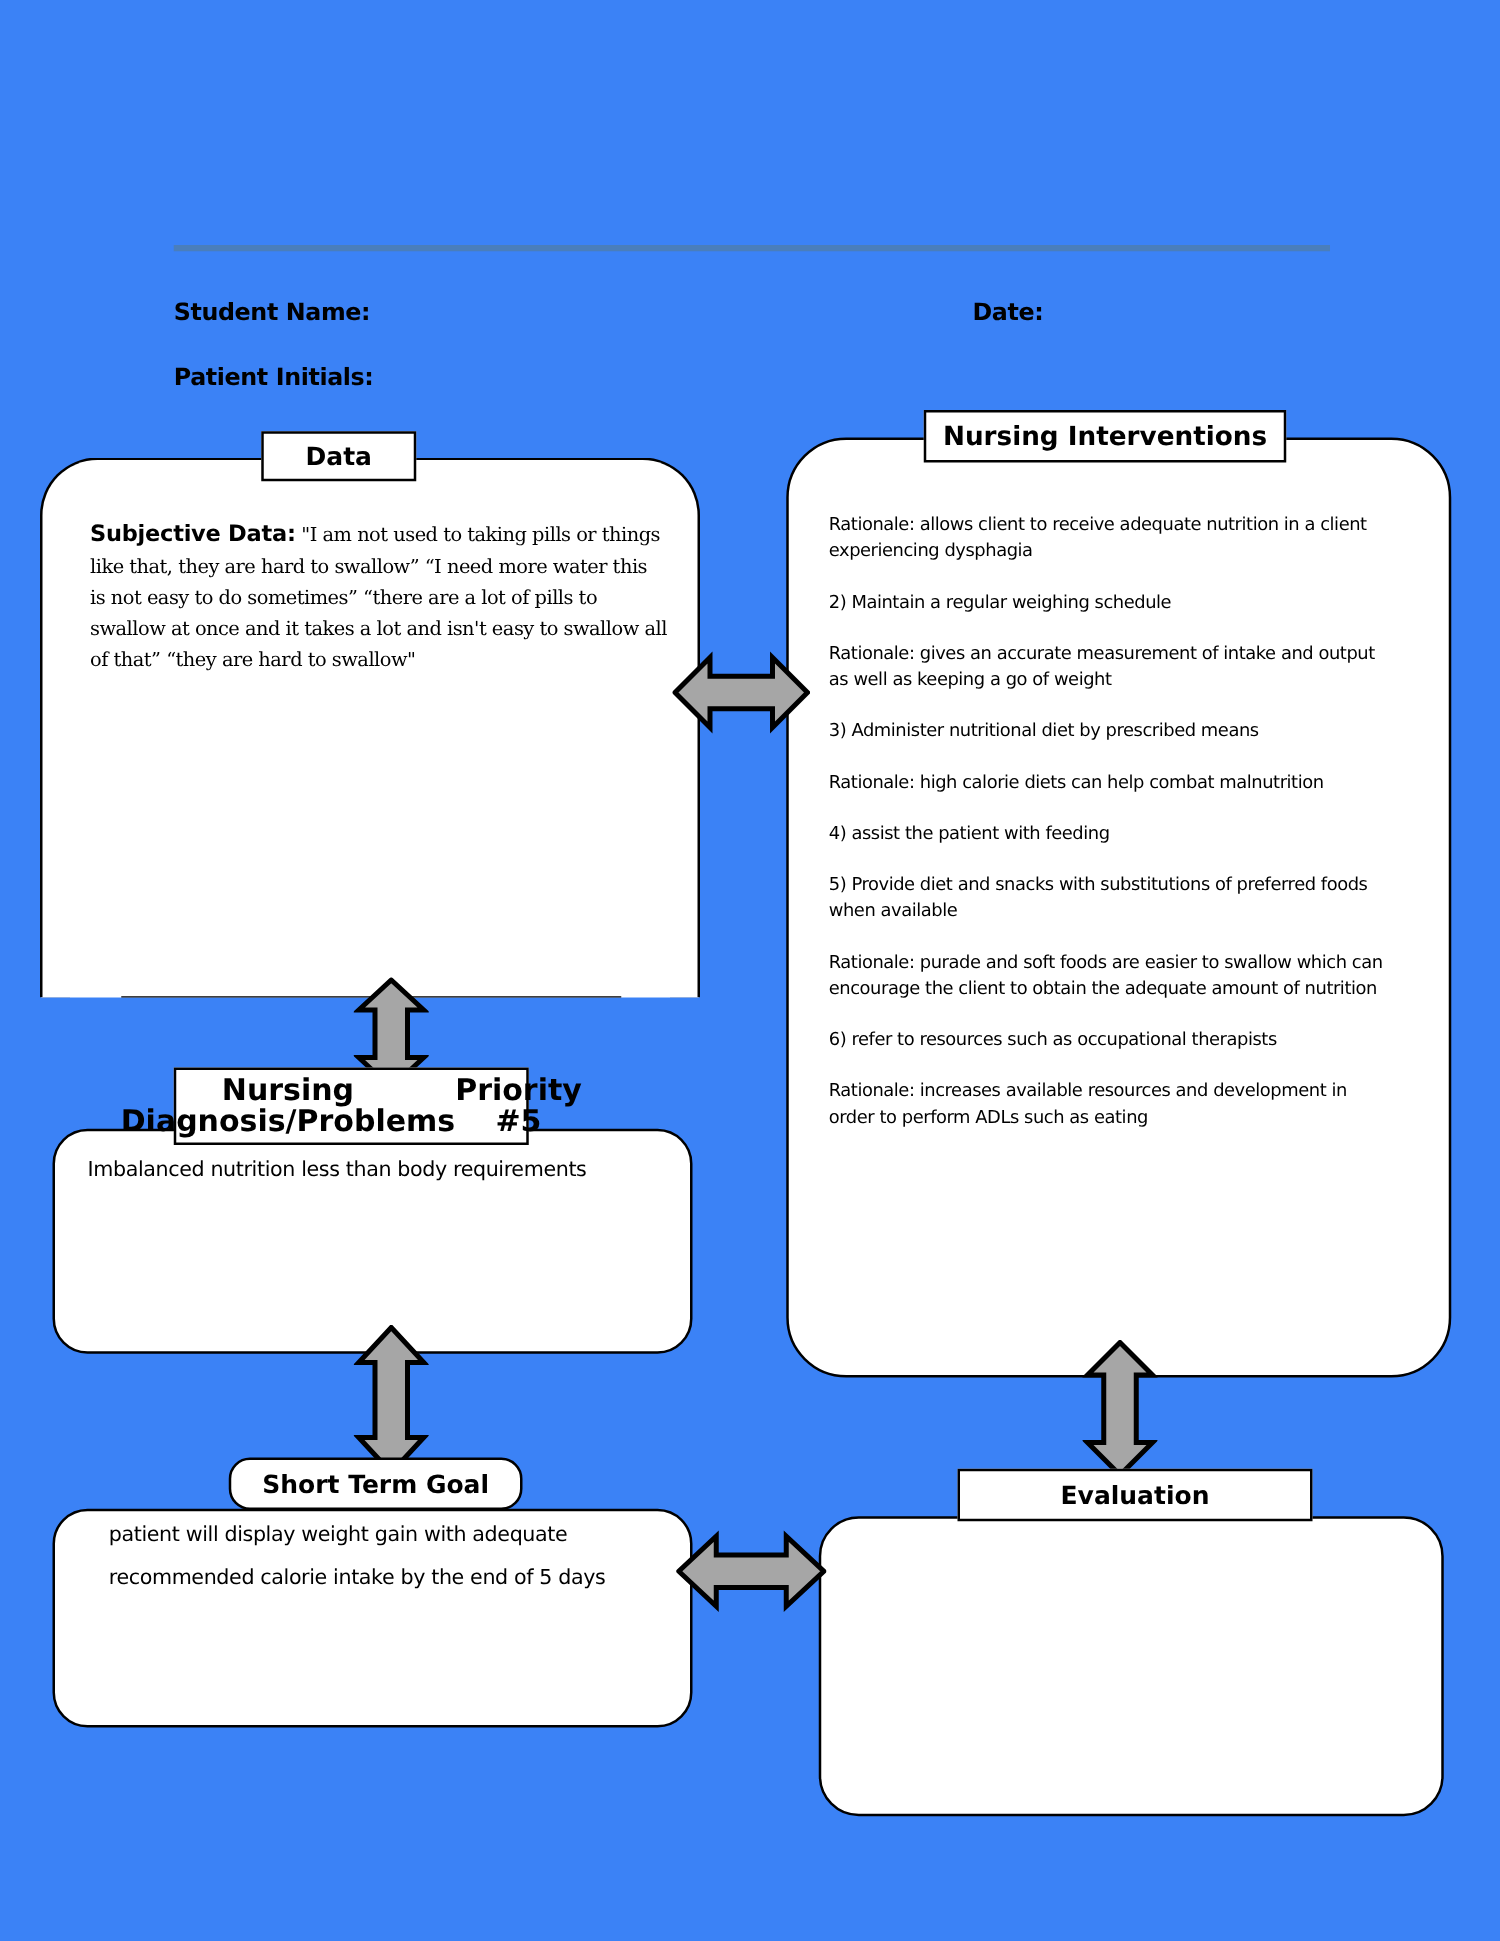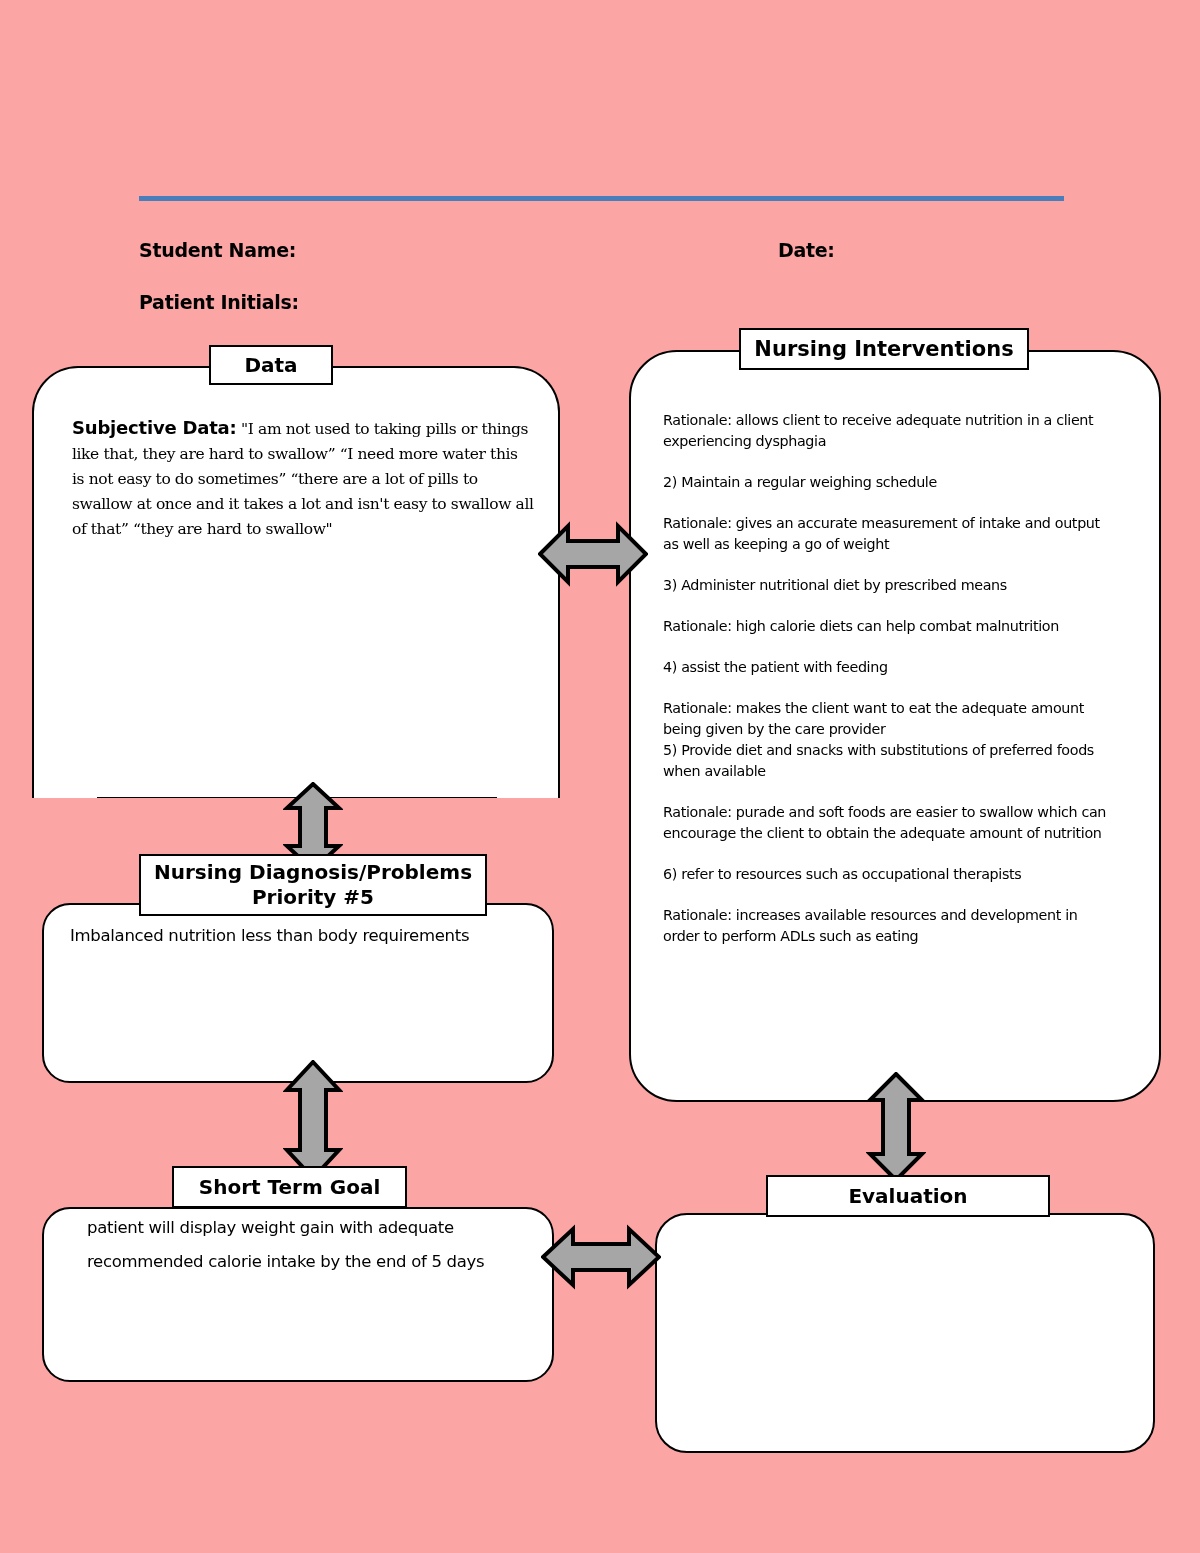--- a/index.html
+++ b/index.html
@@ -8,21 +8,21 @@
     background: #ffffff;
   }
   body {
     font-family: "Liberation Sans", sans-serif;
     color: #000000;
   }
   #page {
     position: relative;
     width: 1200px;
     height: 1553px;
-    background: #fca5a5;
+    background: #3b82f6;
     overflow: hidden;
   }
 
   
   #header-rule {
     position: absolute;
     left: 139px;
     top: 196px;
     width: 925px;
     height: 5px;
@@ -153,49 +153,50 @@
   #diagnosis-panel {
     left: 42px;
     top: 903px;
     width: 512px;
     height: 180px;
     border-radius: 28px;
   }
   #diagnosis-tab {
     left: 139px;
     top: 854px;
-    width: 348px;
+    width: 284px;
     height: 62px;
-    font-size: 20px;
+    font-size: 24px;
     line-height: 25px;
-    flex-direction: column;
+    flex-direction: row;
   }
   #diagnosis-content {
     left: 70px;
     top: 926px;
     width: 470px;
     font-family: "DejaVu Sans", sans-serif;
     font-size: 16.5px;
     letter-spacing: -0.3px;
   }
 
   
   #goal-panel {
     left: 42px;
     top: 1207px;
     width: 512px;
     height: 175px;
     border-radius: 28px;
   }
   #goal-tab {
-    left: 172px;
+    left: 183px;
     top: 1166px;
     width: 235px;
     height: 42px;
     font-size: 20px;
+    border-radius: 17px;
   }
   #goal-content {
     left: 67px;
     top: 1211px;
     width: 470px;
     font-family: "DejaVu Sans", sans-serif;
     font-size: 16.5px;
     line-height: 34px;
     letter-spacing: -0.3px;
     margin-left: 20px;
@@ -261,21 +262,20 @@
 
   <div class="tab" id="interventions-tab">Nursing Interventions</div>
 
   <div class="panel-body" id="interventions-content">
     <p class="iv-line">Rationale: allows client to receive adequate nutrition in a client experiencing dysphagia</p>
     <p class="iv-line">2) Maintain a regular weighing schedule</p>
     <p class="iv-line">Rationale: gives an accurate measurement of intake and output as well as keeping a go of weight</p>
     <p class="iv-line">3) Administer nutritional diet by prescribed means</p>
     <p class="iv-line">Rationale: high calorie diets can help combat malnutrition</p>
     <p class="iv-line">4) assist the patient with feeding</p>
-    <p class="iv-line tight">Rationale: makes the client want to eat the adequate amount being given by the care provider</p>
     <p class="iv-line">5) Provide diet and snacks with substitutions of preferred foods when available</p>
     <p class="iv-line">Rationale: purade and soft foods are easier to swallow which can encourage the client to obtain the adequate amount of nutrition</p>
     <p class="iv-line">6) refer to resources such as occupational therapists</p>
     <p class="iv-line">Rationale: increases available resources and development in order to perform ADLs such as eating</p>
   </div>
 
   <div class="panel" id="diagnosis-panel"></div>
 
   <div class="tab" id="diagnosis-tab">
     <span>Nursing Diagnosis/Problems</span>

